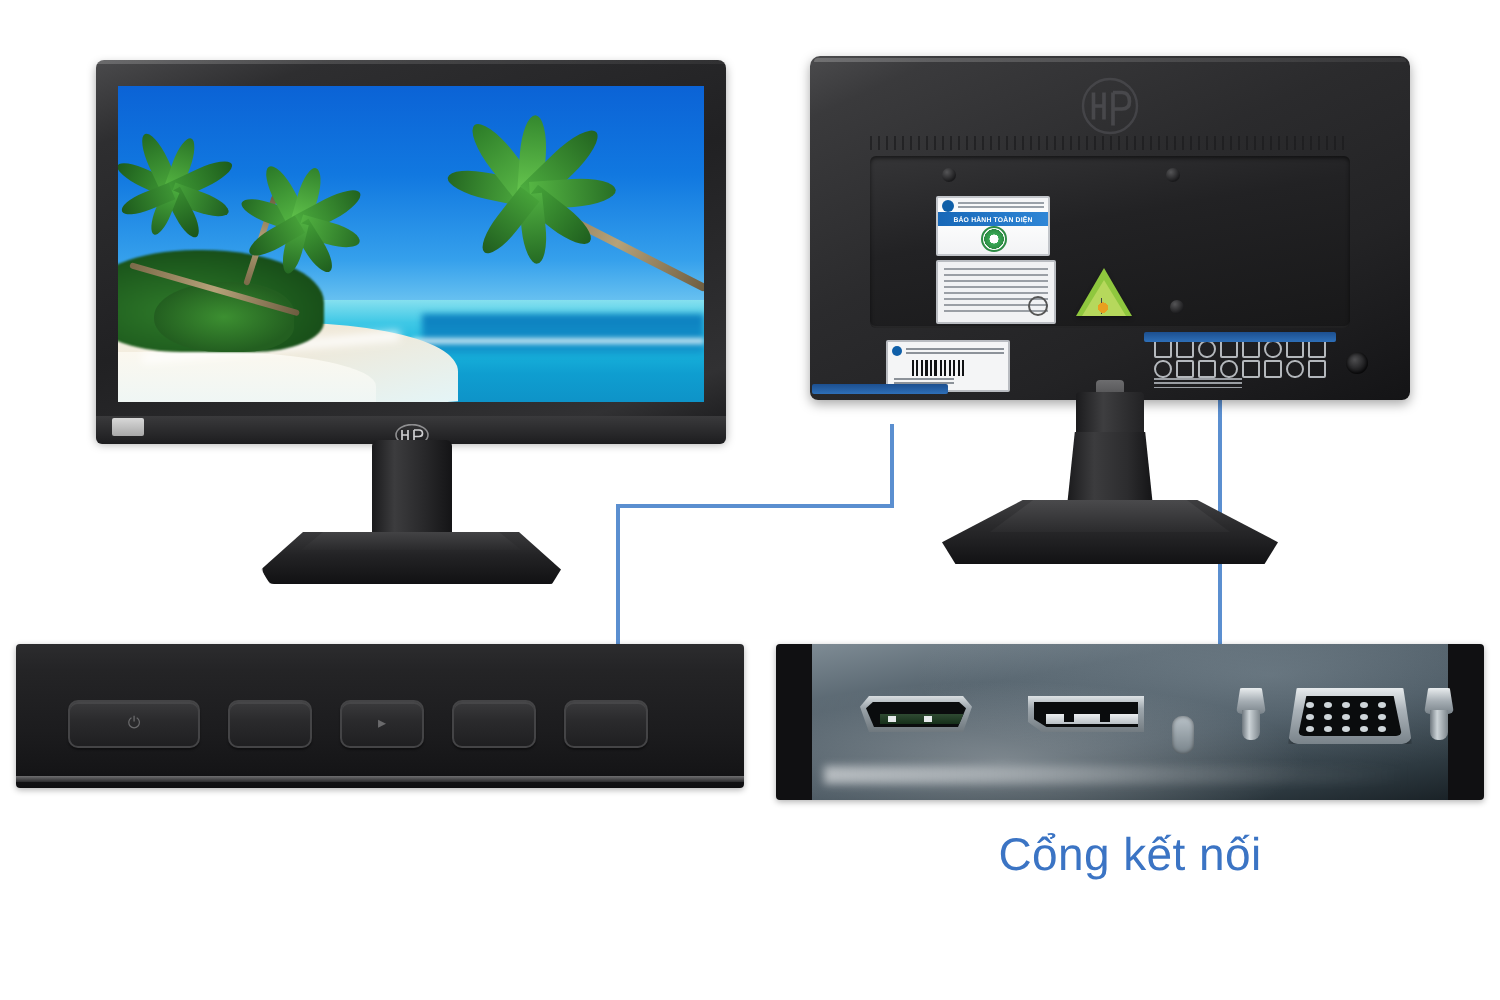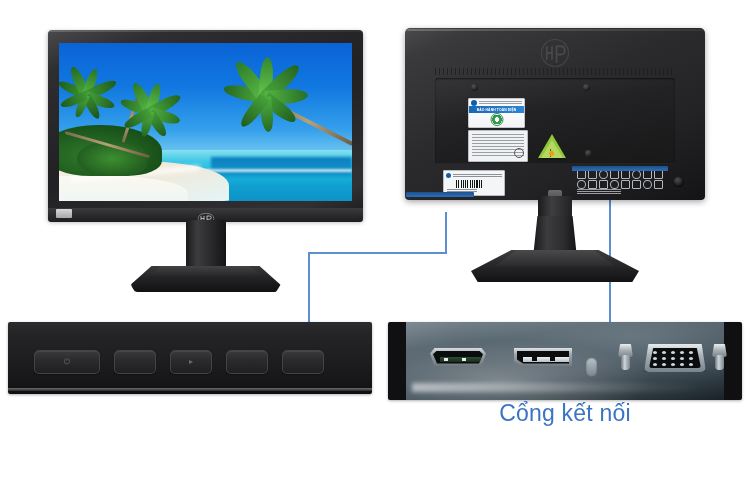--- a/index.html
+++ b/index.html
@@ -516,21 +516,21 @@
   
   .caption {
     position: absolute;
     color: #3b74c4;
     font-size: 23px;
     letter-spacing: .2px;
     text-align: center;
     font-family: "Liberation Sans", sans-serif;
   }
   #caption-buttons { left: 8px; top: 414px; width: 364px; }
-  #caption-ports   { left: 388px; top: 400px; width: 354px; }
+  #caption-ports   { left: 388px; top: 414px; width: 354px; }
 </style>
 </head>
 <body>
 
 <div class="stage">
 
   <div class="callout" id="callout-left-v1"></div>
   <div class="callout" id="callout-left-v2"></div>
   <div class="callout" id="callout-left-h"></div>
   <div class="callout" id="callout-left-v3"></div>

